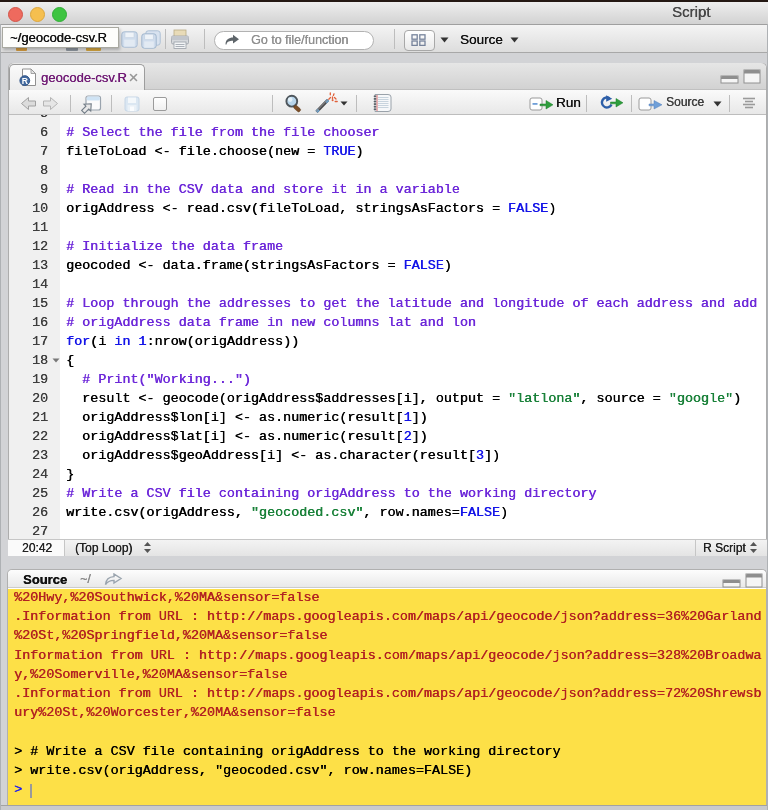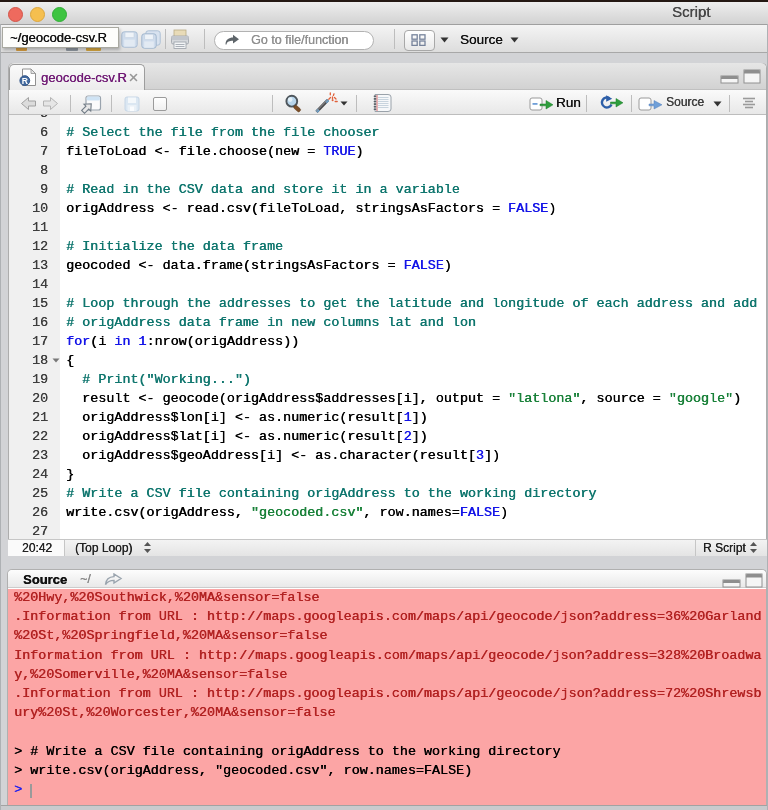--- a/index.html
+++ b/index.html
@@ -3,21 +3,21 @@
 <meta charset="utf-8">
 <style>
   html,body{margin:0;padding:0;}
   body{width:768px;height:810px;position:relative;overflow:hidden;
        font-family:"Liberation Sans",sans-serif;background:#d2d3d6;}
   .abs{position:absolute;}
   .mono{font-family:"Liberation Mono",monospace;font-size:13.4px;line-height:19px;white-space:pre;
         text-shadow:0.4px 0 0 currentColor;}
   .ui{text-shadow:0.3px 0 0 currentColor;}
   .ui{font-family:"Liberation Sans",sans-serif;}
-  .grn{color:#0f766e;}
+  .grn{color:#6d28d9;}
   .str{color:#188038;}
   .blu{color:#1414e8;}
   .sep{position:absolute;width:1px;background:#bdbdbd;}
 </style>
 </head>
 <body>
 
 <div class="abs" style="left:0;top:24px;width:1px;height:786px;background:#aeb1b4;z-index:5;"></div>
 <div class="abs" style="left:767px;top:24px;width:1px;height:786px;background:#aeb1b4;z-index:5;"></div>
 
@@ -268,16 +268,16 @@
   <path d="M1.5 11.5 C2 6 5.5 3.8 10 3.6 L10 1 L17 5.5 L10 10 L10 7.4 C6.5 7.5 3.5 8.5 1.5 11.5 Z" fill="none" stroke="#9aa4ae" stroke-width="1.4"></path>
 </svg>
 <svg class="abs" style="left:722px;top:574px;" width="19" height="14" viewBox="0 0 19 14">
   <rect x="1" y="6" width="17" height="7" fill="#f5f5f5" stroke="#909090"></rect>
   <path d="M1 9 L1 7.5 Q1 6 2.5 6 L16.5 6 Q18 6 18 7.5 L18 9 Z" fill="#8e8e8e"></path>
 </svg>
 <svg class="abs" style="left:745px;top:573px;" width="18" height="15" viewBox="0 0 18 15">
   <rect x="1" y="1" width="16" height="13" fill="#f5f5f5" stroke="#909090"></rect>
   <path d="M1 4.5 L1 2.5 Q1 1 2.5 1 L15.5 1 Q17 1 17 2.5 L17 4.5 Z" fill="#8e8e8e"></path>
 </svg>
-<div class="abs" style="left:8px;top:589px;width:758px;height:216px;overflow:hidden;background:#fca5a5;">
+<div class="abs" style="left:8px;top:589px;width:758px;height:216px;overflow:hidden;background:#fde047;">
   <div id="cons" class="abs mono" style="left:6px;top:-1px;color:#000;"><div class="abs" style="top:0px;left:0;color:#b22222">%20Hwy,%20Southwick,%20MA&amp;sensor=false</div><div class="abs" style="top:19.2px;left:0;color:#b22222">.Information from URL : http://maps.googleapis.com/maps/api/geocode/json?address=36%20Garland</div><div class="abs" style="top:38.4px;left:0;color:#b22222">%20St,%20Springfield,%20MA&amp;sensor=false</div><div class="abs" style="top:57.599999999999994px;left:0;color:#b22222">Information from URL : http://maps.googleapis.com/maps/api/geocode/json?address=328%20Broadwa</div><div class="abs" style="top:76.8px;left:0;color:#b22222">y,%20Somerville,%20MA&amp;sensor=false</div><div class="abs" style="top:96px;left:0;color:#b22222">.Information from URL : http://maps.googleapis.com/maps/api/geocode/json?address=72%20Shrewsb</div><div class="abs" style="top:115.19999999999999px;left:0;color:#b22222">ury%20St,%20Worcester,%20MA&amp;sensor=false</div><div class="abs" style="top:134.4px;left:0;color:#000"></div><div class="abs" style="top:153.6px;left:0;color:#000">&gt; # Write a CSV file containing origAddress to the working directory</div><div class="abs" style="top:172.79999999999998px;left:0;color:#000">&gt; write.csv(origAddress, "geocoded.csv", row.names=FALSE)</div><div class="abs" style="top:192px;left:0;"><span style="color:#2222ee">&gt;</span> </div><div class="abs" style="top:196px;left:16px;width:1.5px;height:14px;background:#9a9a9a;"></div></div>
 </div>
 <div class="abs" style="left:0;top:805px;width:768px;height:5px;background:#c9cacd;border-top:1px solid #a2a2a2;box-sizing:border-box;"></div>
 
 </body></html>

